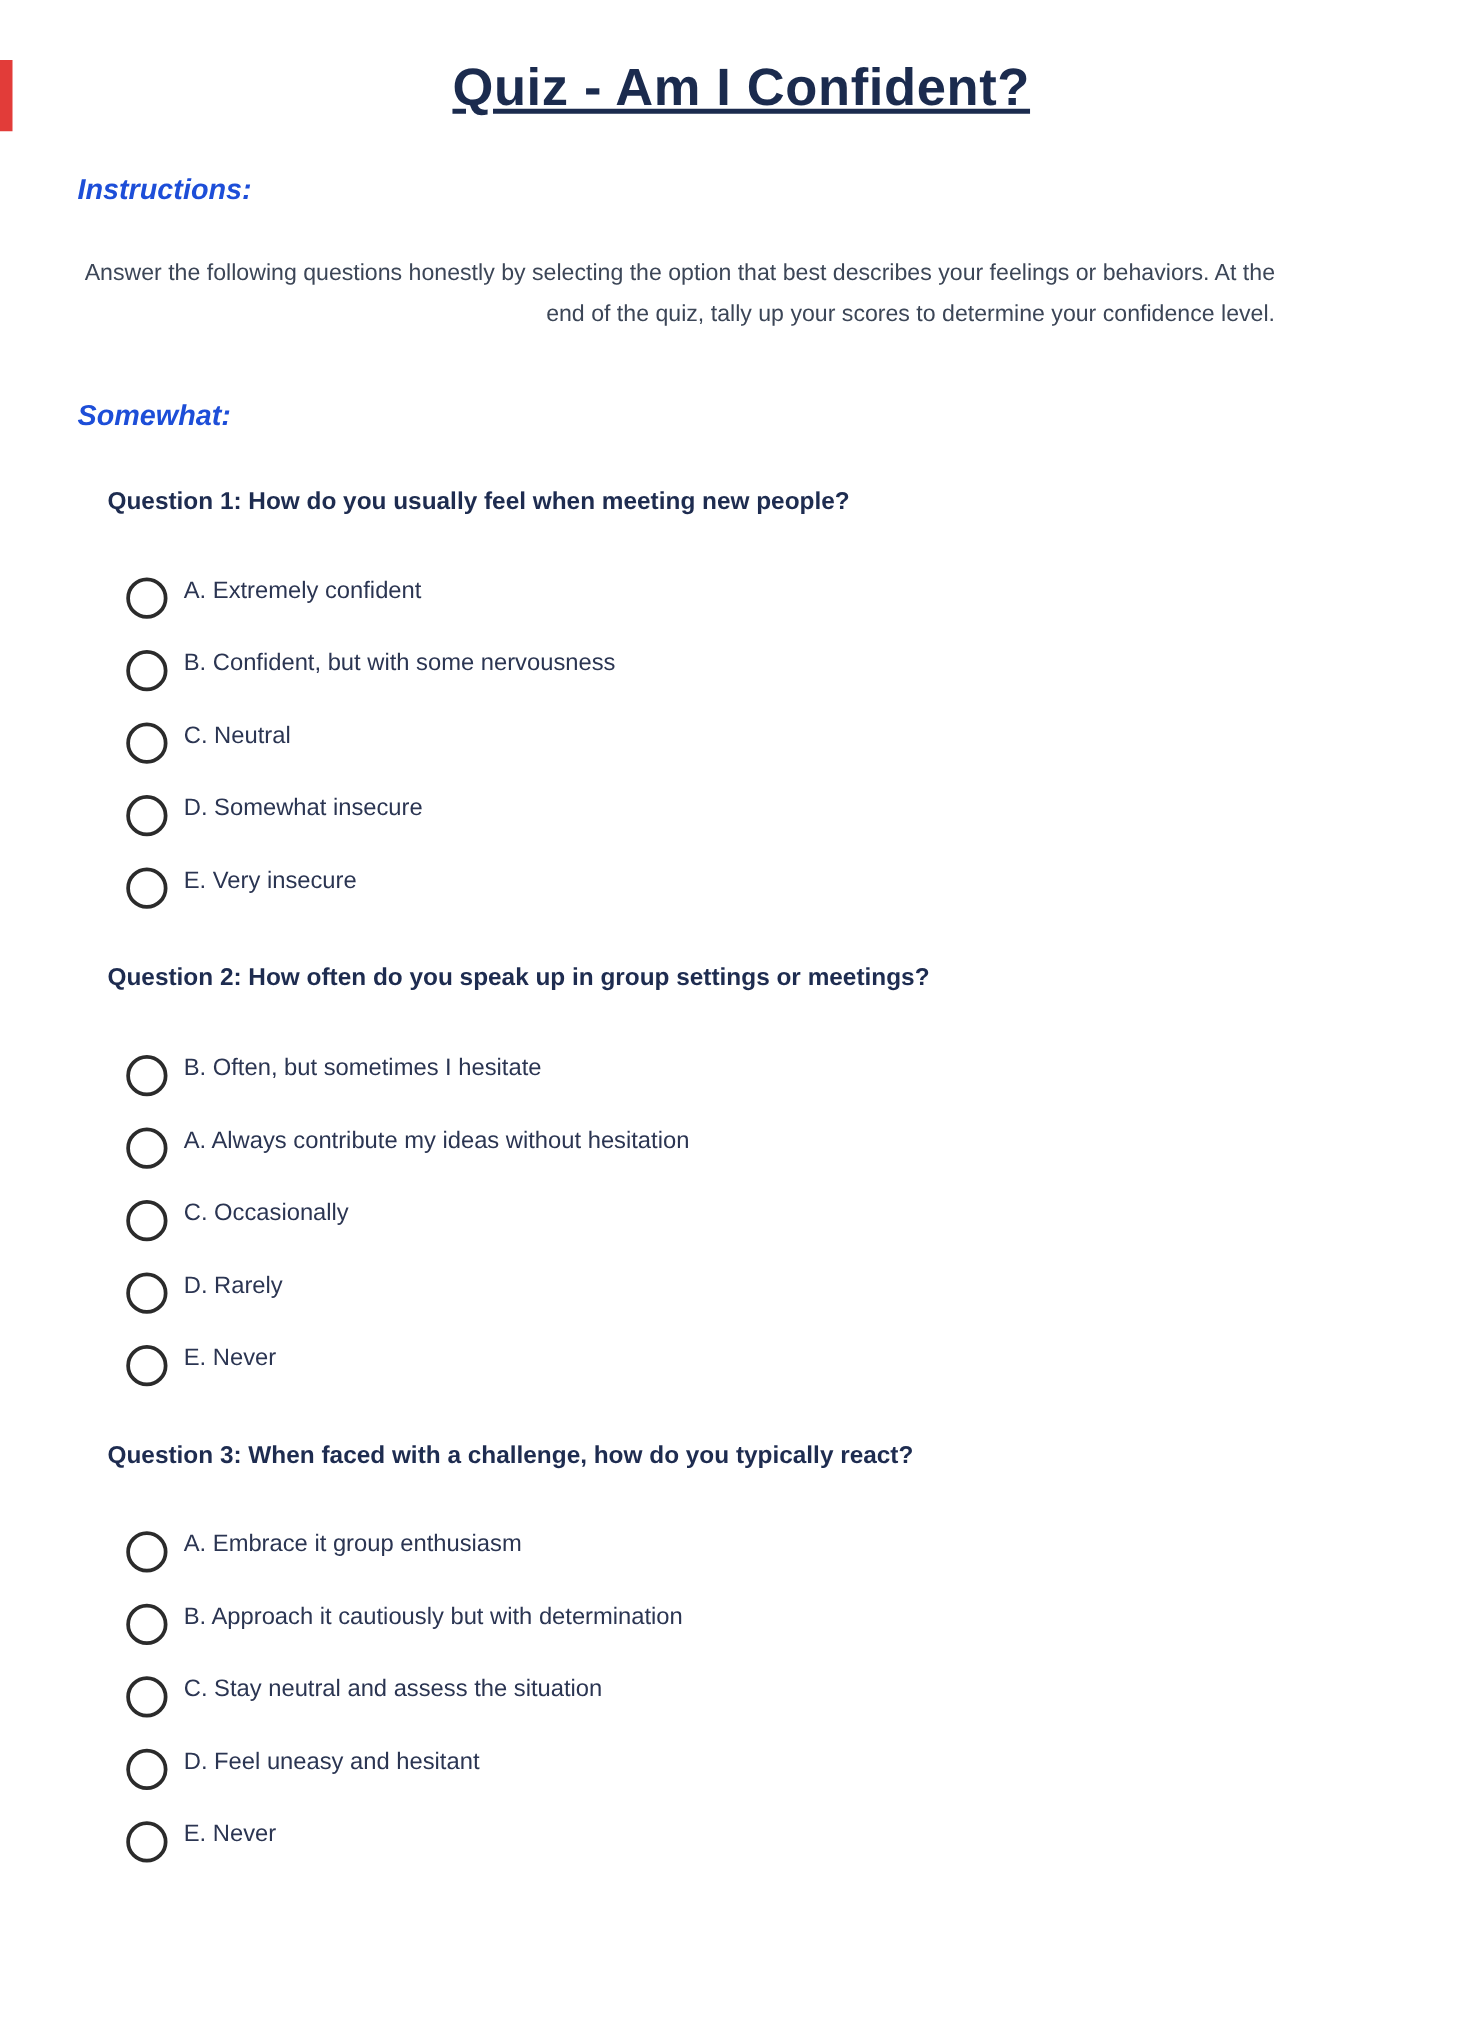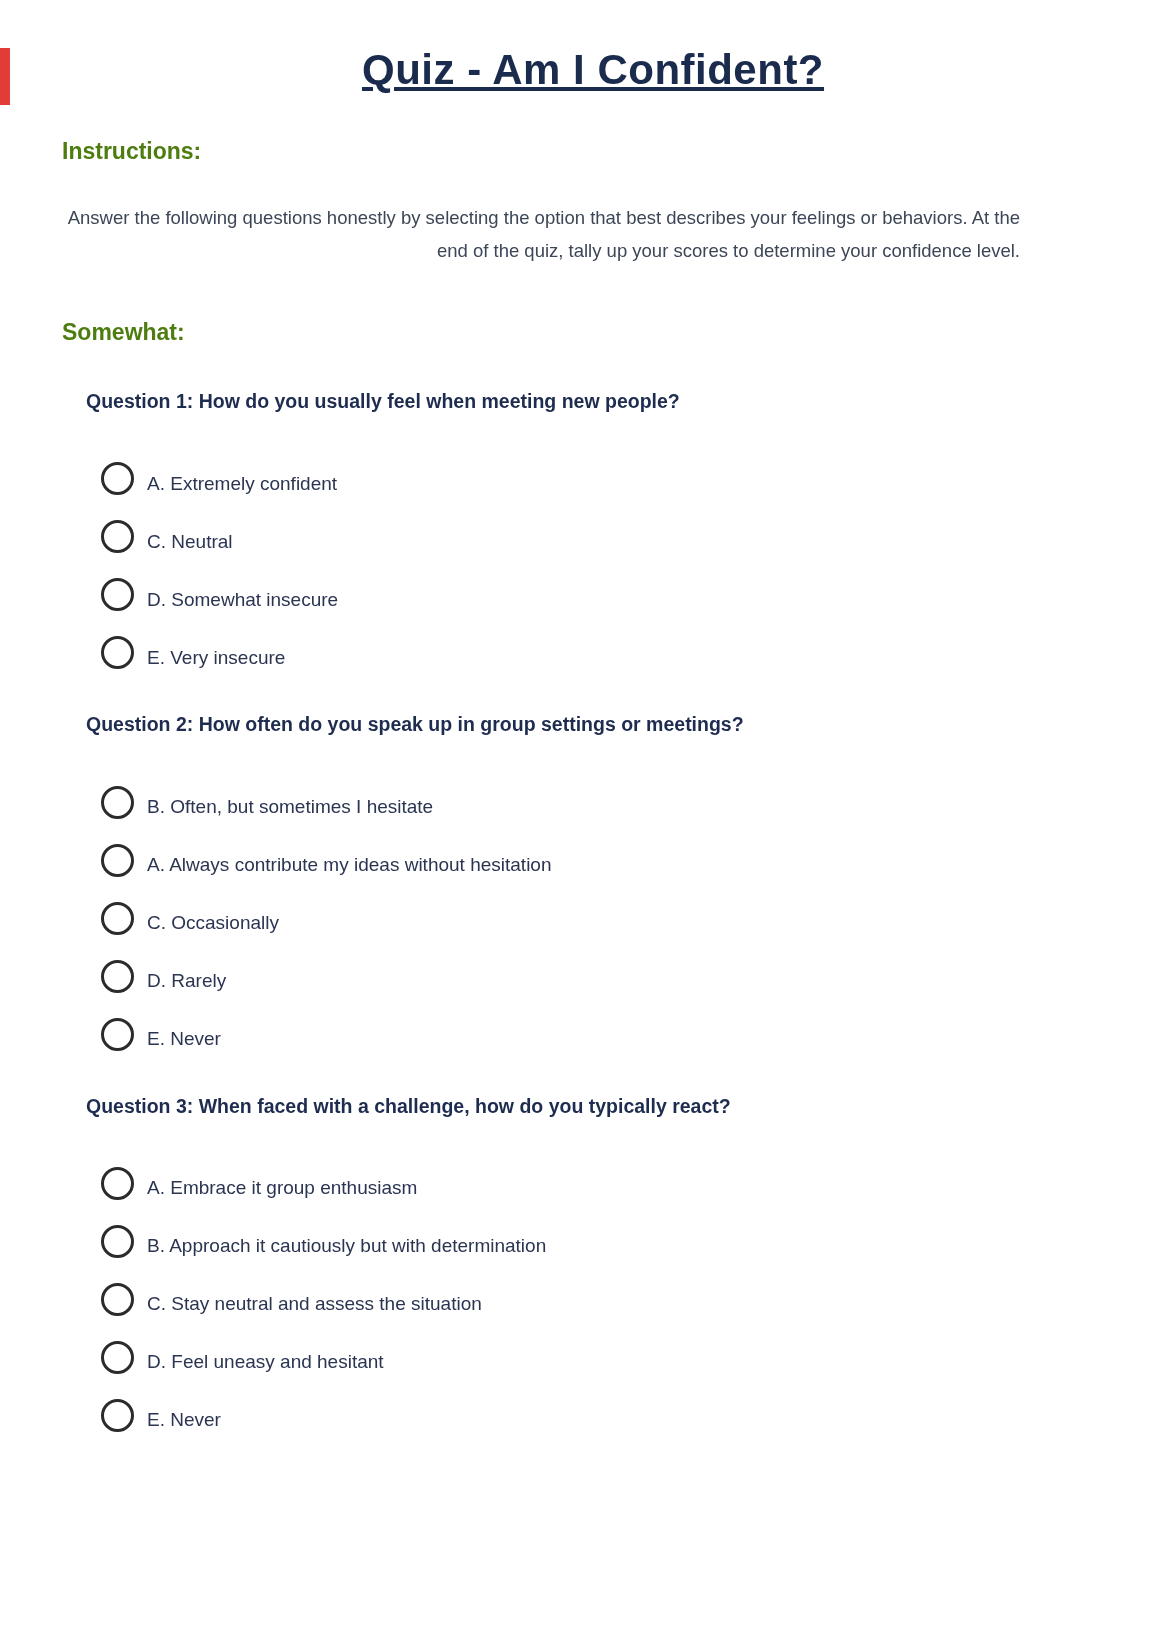--- a/index.html
+++ b/index.html
@@ -29,21 +29,22 @@
     font-size: 42px;
     font-weight: bold;
     color: #1b2b4e;
     letter-spacing: 0.5px;
     line-height: 1.05;
     text-decoration: underline;
   }
   h2.section-heading {
     font-size: 23px;
     font-weight: bold;
-    color: #4d7c0f;
+    color: #1d4ed8;
+    font-style: italic;
   }
   h2.instructions-heading { margin-top: 46px; }
   h2.questions-heading { margin-top: 52px; }
   p.instructions-text {
     margin-top: 36px;
     width: 958px;
     font-size: 18.5px;
     line-height: 33px;
     color: #3c4657;
     text-align: right;
@@ -52,21 +53,21 @@
   .question h3.q-label {
     font-size: 19.5px;
     font-weight: bold;
     color: #1e2c50;
     line-height: 1.2;
     margin-top: 29px;
   }
   .options { margin-top: 49px; padding-left: 15px; }
   .opt {
     display: flex;
-    align-items: flex-end;
+    align-items: flex-start;
     gap: 13px;
     margin-bottom: 25px;
     height: 33px;
   }
   .radio {
     flex: 0 0 auto;
     width: 33px; height: 33px;
     border: 3px solid #2b2b2b;
     border-radius: 50%;
     background: #ffffff;
@@ -92,20 +93,24 @@
   <p class="instructions-text">Answer the following questions honestly by selecting the option that best describes your feelings or behaviors. At the end of the quiz, tally up your scores to determine your confidence level.</p>
 
   <h2 class="section-heading questions-heading">Somewhat:</h2>
 
   <section class="question">
     <h3 class="q-label">Question 1: How do you usually feel when meeting new people?</h3>
     <div class="options">
       <div class="opt">
         <span class="radio"></span>
         <span class="opt-label">A. Extremely confident</span>
+      </div>
+      <div class="opt">
+        <span class="radio"></span>
+        <span class="opt-label">B. Confident, but with some nervousness</span>
       </div>
       <div class="opt">
         <span class="radio"></span>
         <span class="opt-label">C. Neutral</span>
       </div>
       <div class="opt">
         <span class="radio"></span>
         <span class="opt-label">D. Somewhat insecure</span>
       </div>
       <div class="opt">

